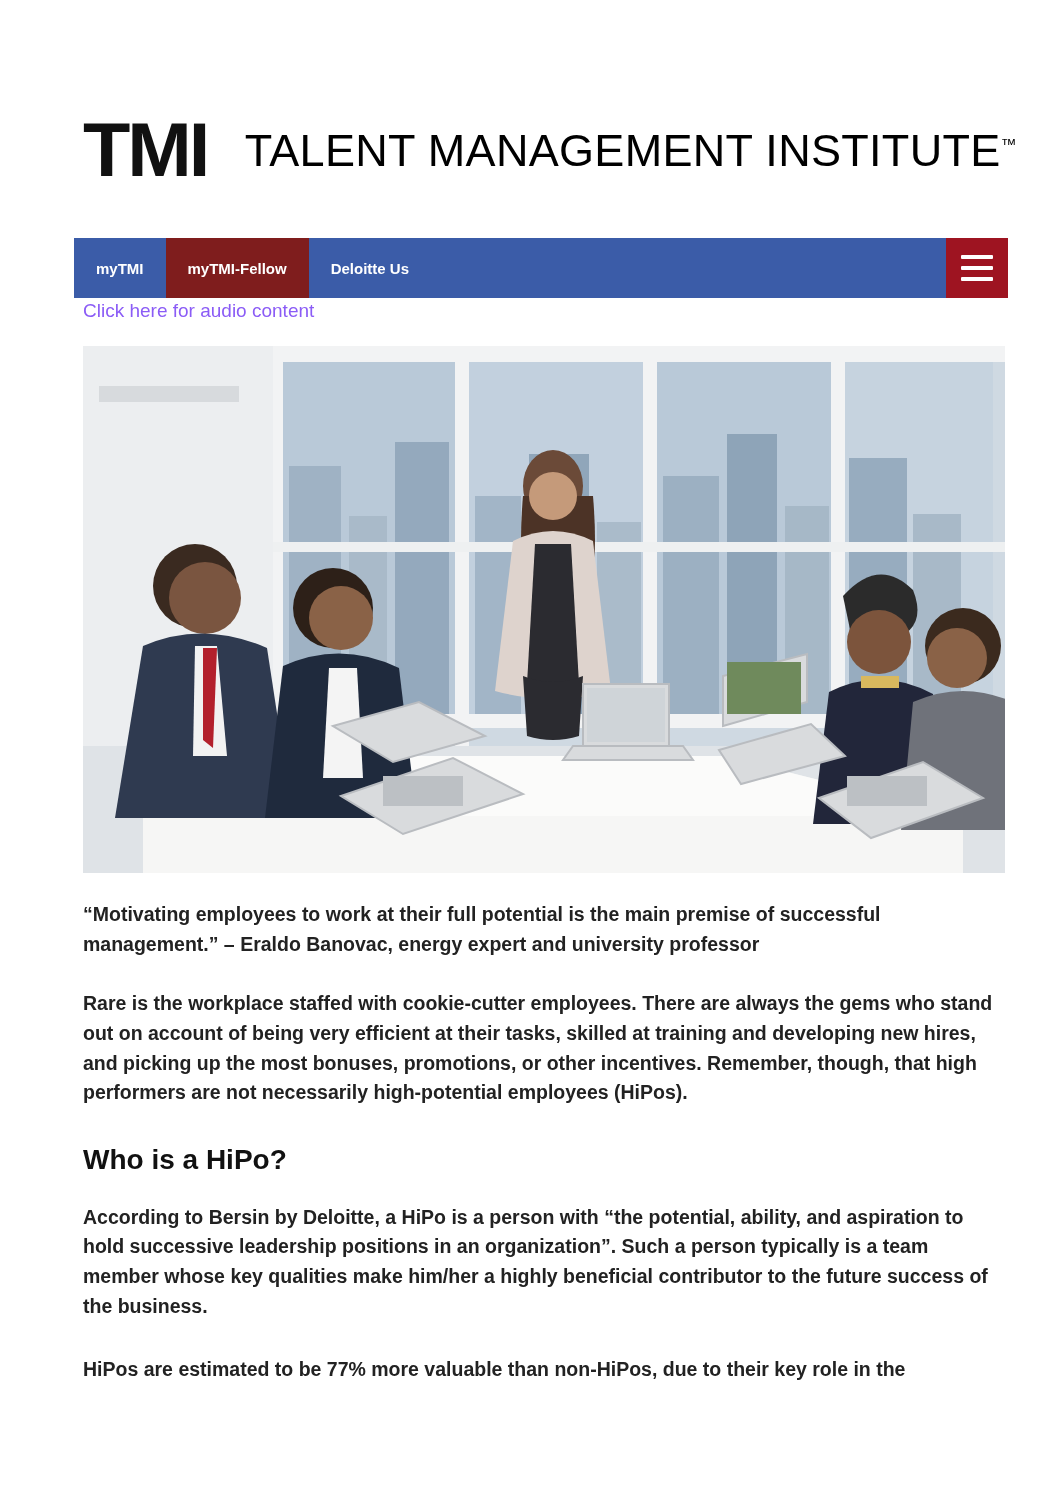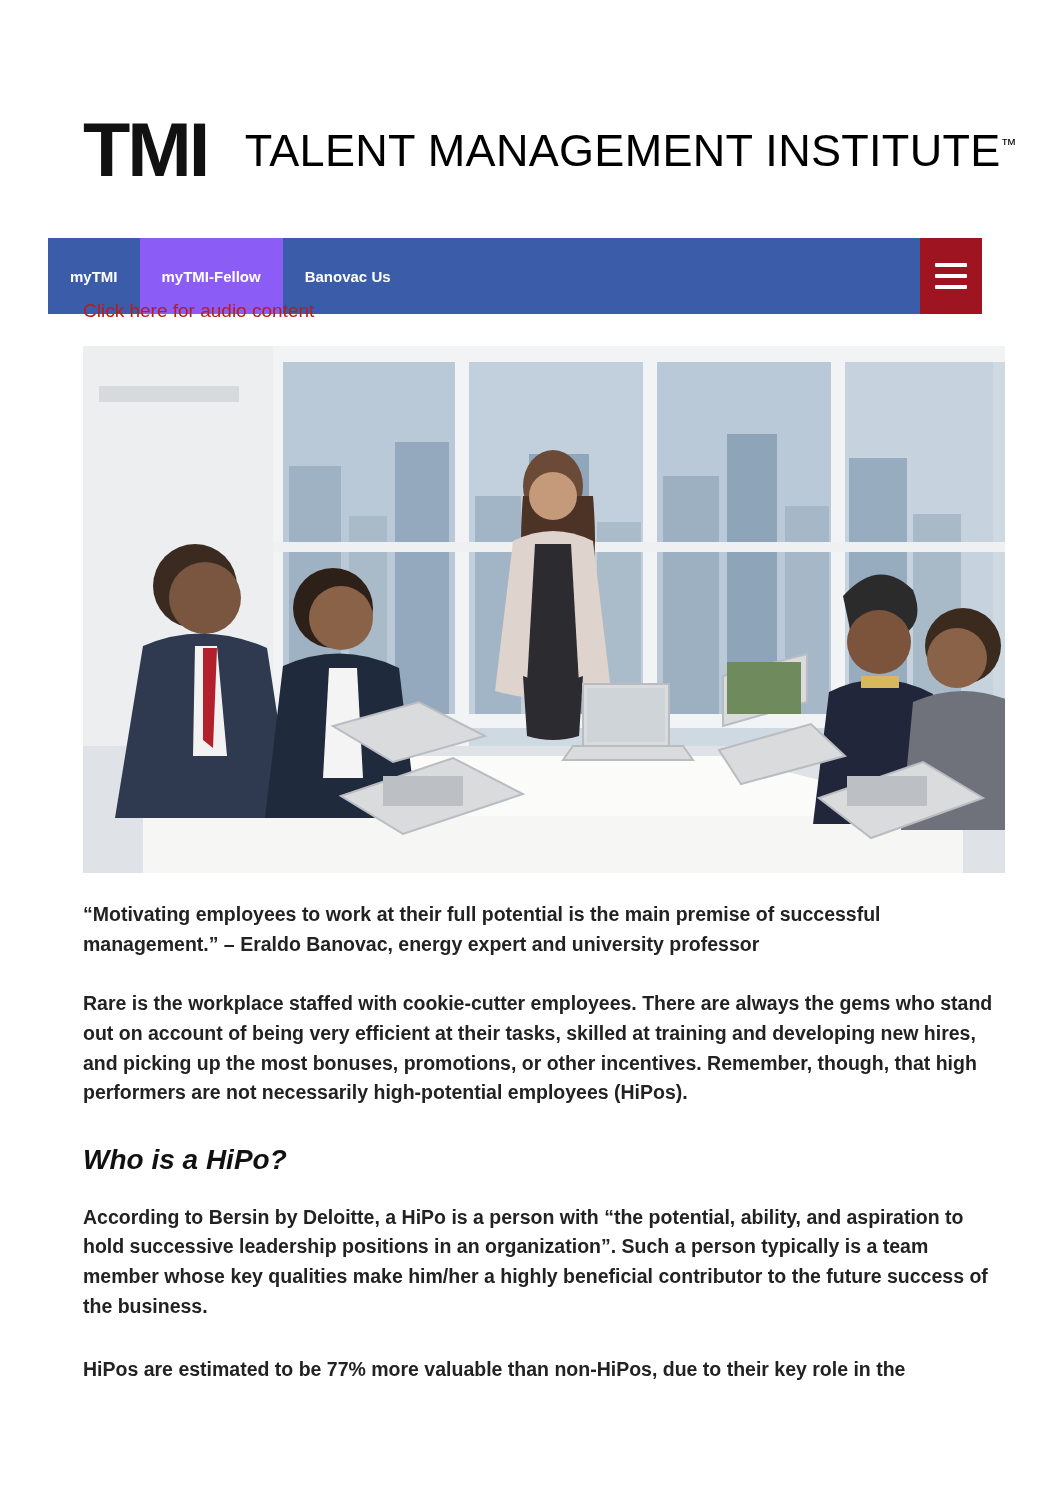--- a/index.html
+++ b/index.html
@@ -55,40 +55,40 @@
   }
   .logo-tm {
     font-size: 16px;
     vertical-align: super;
     font-weight: 400;
   }
 
   
   .navbar {
     position: absolute;
-    left: 48px;
+    left: 74px;
     top: 238px;
     width: 934px;
-    height: 76px;
+    height: 60px;
     background: #3b5ca8;
     display: flex;
     align-items: stretch;
   }
   .nav-item {
     display: flex;
     align-items: center;
     padding: 0 22px;
     color: #ffffff;
     font-size: 15px;
     font-weight: bold;
     white-space: nowrap;
     cursor: pointer;
   }
   .nav-item.active {
-    background: #8b5cf6;
+    background: #7f1d1d;
   }
   .nav-spacer { flex: 1 1 auto; }
   .hamburger {
     width: 62px;
     background: #9e1421;
     display: flex;
     flex-direction: column;
     align-items: center;
     justify-content: center;
     gap: 7px;
@@ -101,21 +101,21 @@
     background: #ffffff;
     border-radius: 1px;
   }
 
   
   .audio-link {
     position: absolute;
     left: 83px;
     top: 300px;
     font-size: 19px;
-    color: #b91c1c;
+    color: #8b5cf6;
     text-decoration: none;
     cursor: pointer;
   }
 
   
   .hero {
     position: absolute;
     left: 83px;
     top: 346px;
     width: 922px;
@@ -138,41 +138,40 @@
     line-height: 1.52;
     color: #222222;
     font-weight: bold;
   }
   .content h2 {
     margin: 0 0 26px 0;
     font-size: 28px;
     font-weight: bold;
     color: #111111;
     line-height: 1.25;
-    font-style: italic;
   }
   .content p.tight { margin-bottom: 34px; }
 </style>
 </head>
 <body>
 
 <div class="page">
 
   <div class="logo-wrap">
     <div class="logo-tmi">TMI</div>
     <div class="logo-divider"></div>
     <div class="logo-name">
       <span>TALENT MANAGEMENT INSTITUTE</span><span class="logo-tm">™</span>
     </div>
   </div>
 
   <div class="navbar">
     <div class="nav-item">myTMI</div>
     <div class="nav-item active">myTMI-Fellow</div>
-    <div class="nav-item">Banovac Us</div>
+    <div class="nav-item">Deloitte Us</div>
     <div class="nav-spacer"></div>
     <div class="hamburger">
       <span></span>
       <span></span>
       <span></span>
     </div>
   </div>
 
   <a class="audio-link" href="#">Click here for audio content</a>
 

